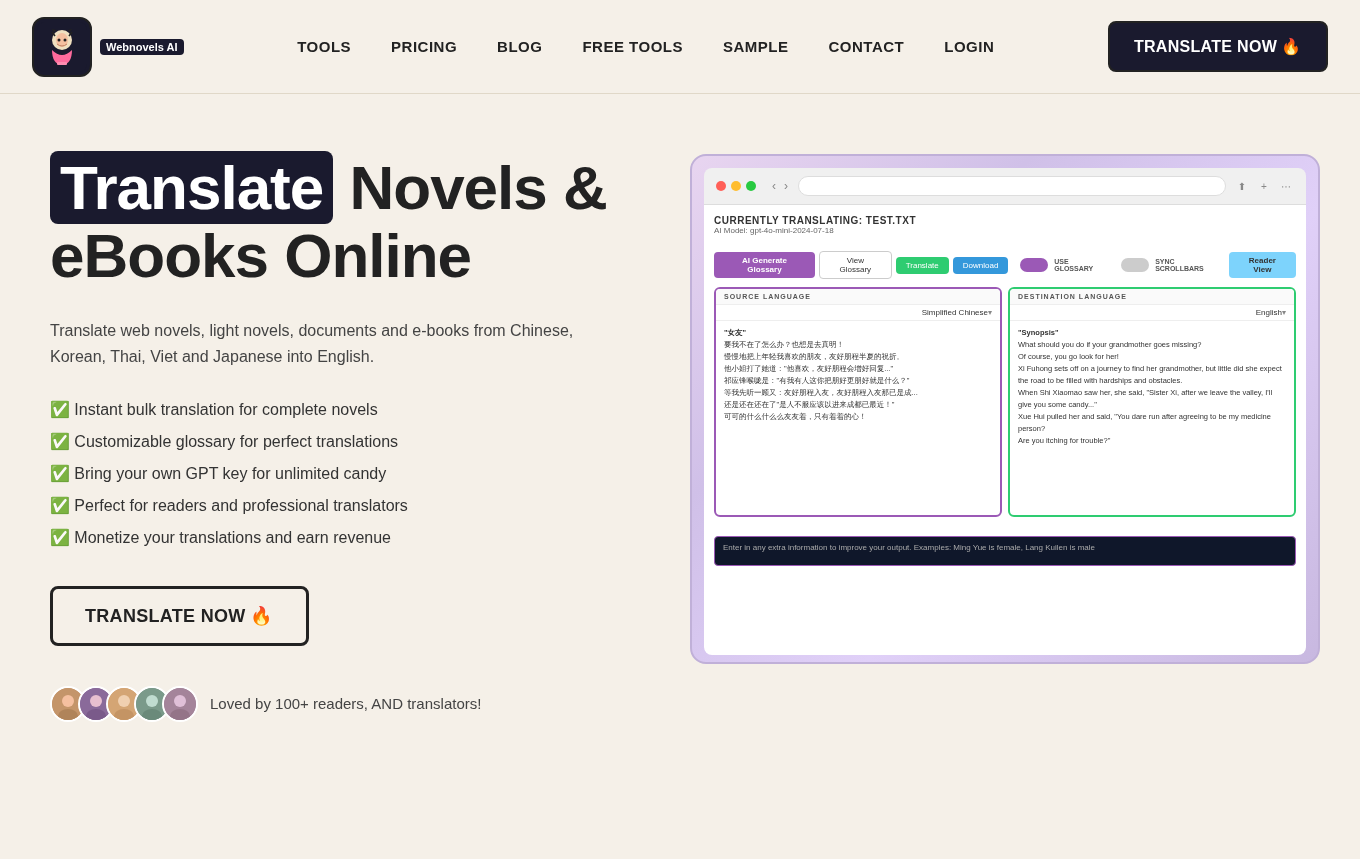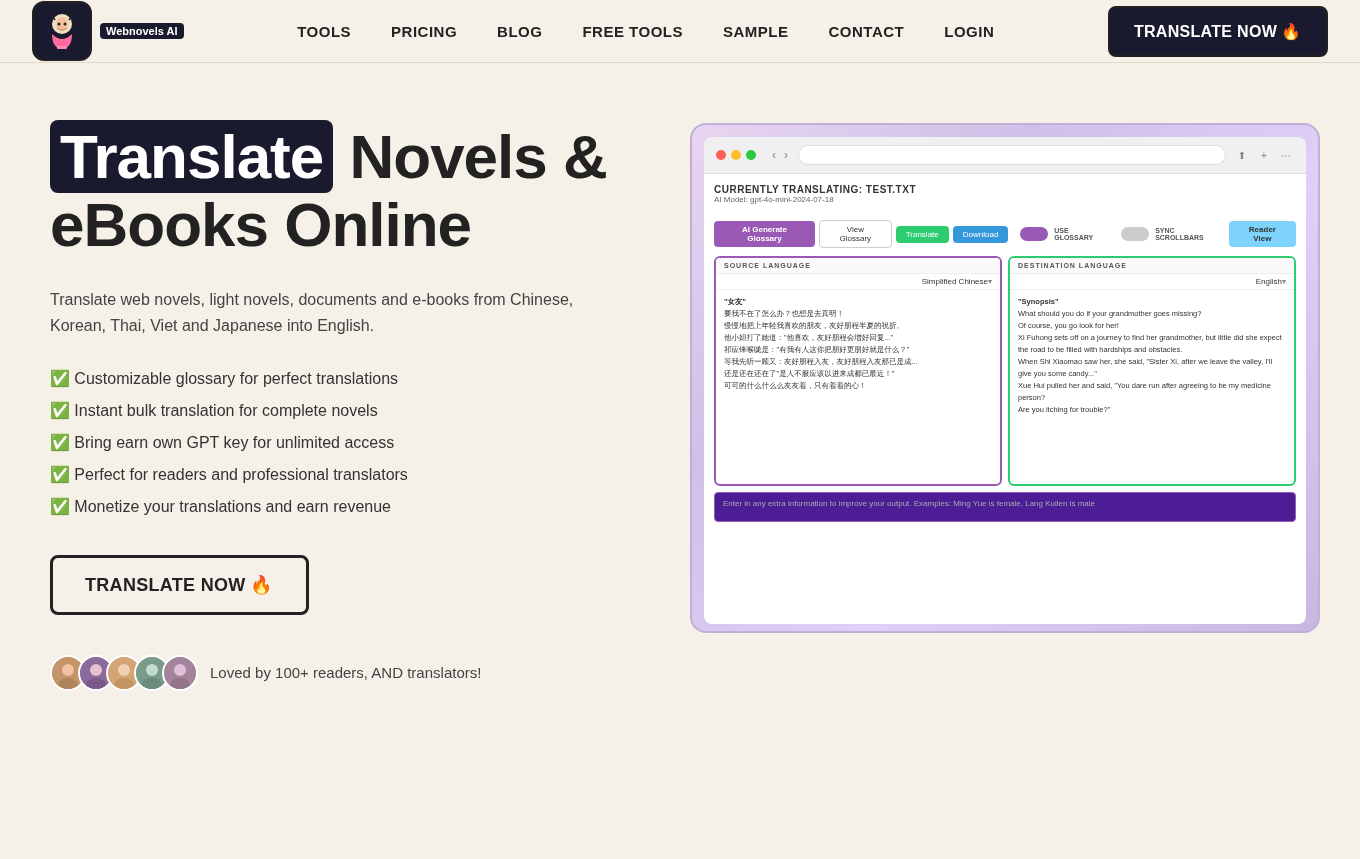--- a/index.html
+++ b/index.html
@@ -10,21 +10,21 @@
       min-height: 859px;
       width: 1360px;
     }
 
     
     header {
       display: flex;
       align-items: center;
       justify-content: space-between;
       padding: 0 32px;
-      height: 63px;
+      height: 94px;
       background: #f5f0e8;
       border-bottom: 1px solid #e0d8c8;
     }
 
     .logo-container {
       display: flex;
       align-items: center;
       gap: 8px;
       cursor: pointer;
     }
@@ -417,27 +417,27 @@
       padding: 6px 8px;
       font-size: 7.5px;
       color: #333;
       line-height: 1.6;
       background: white;
       height: calc(100% - 52px);
       overflow: hidden;
     }
 
     .input-bar {
-      margin-top: 6px;
+      margin-top: 19px;
       border: 1px solid #9b59b6;
       border-radius: 4px;
       padding: 6px 8px;
       font-size: 8px;
       color: #888;
-      background: #4c1d95;
+      background: #0f172a;
       height: 30px;
     }
 
     .chevron {
       font-size: 8px;
       color: #888;
     }
   </style>
 </head>
 <body>
@@ -484,23 +484,23 @@
 
   <div class="hero-left">
     <h1 class="hero-title">
       <span class="title-highlight">Translate</span> <span>Novels &amp;</span><br>
       <span>eBooks Online</span>
     </h1>
 
     <p class="hero-subtitle">Translate web novels, light novels, documents and e-books from Chinese, Korean, Thai, Viet and Japanese into English.</p>
 
     <ul class="features-list">
+      <li>✅ Instant bulk translation for complete novels</li>
       <li>✅ Customizable glossary for perfect translations</li>
-      <li>✅ Instant bulk translation for complete novels</li>
-      <li>✅ Bring earn own GPT key for unlimited access</li>
+      <li>✅ Bring your own GPT key for unlimited candy</li>
       <li>✅ Perfect for readers and professional translators</li>
       <li>✅ Monetize your translations and earn revenue</li>
     </ul>
 
     <button class="hero-cta">TRANSLATE NOW 🔥</button>
 
     <div class="social-proof">
       <div class="avatars">
         <div class="avatar-circle avatar-1">
           <svg width="32" height="32" viewBox="0 0 32 32">

